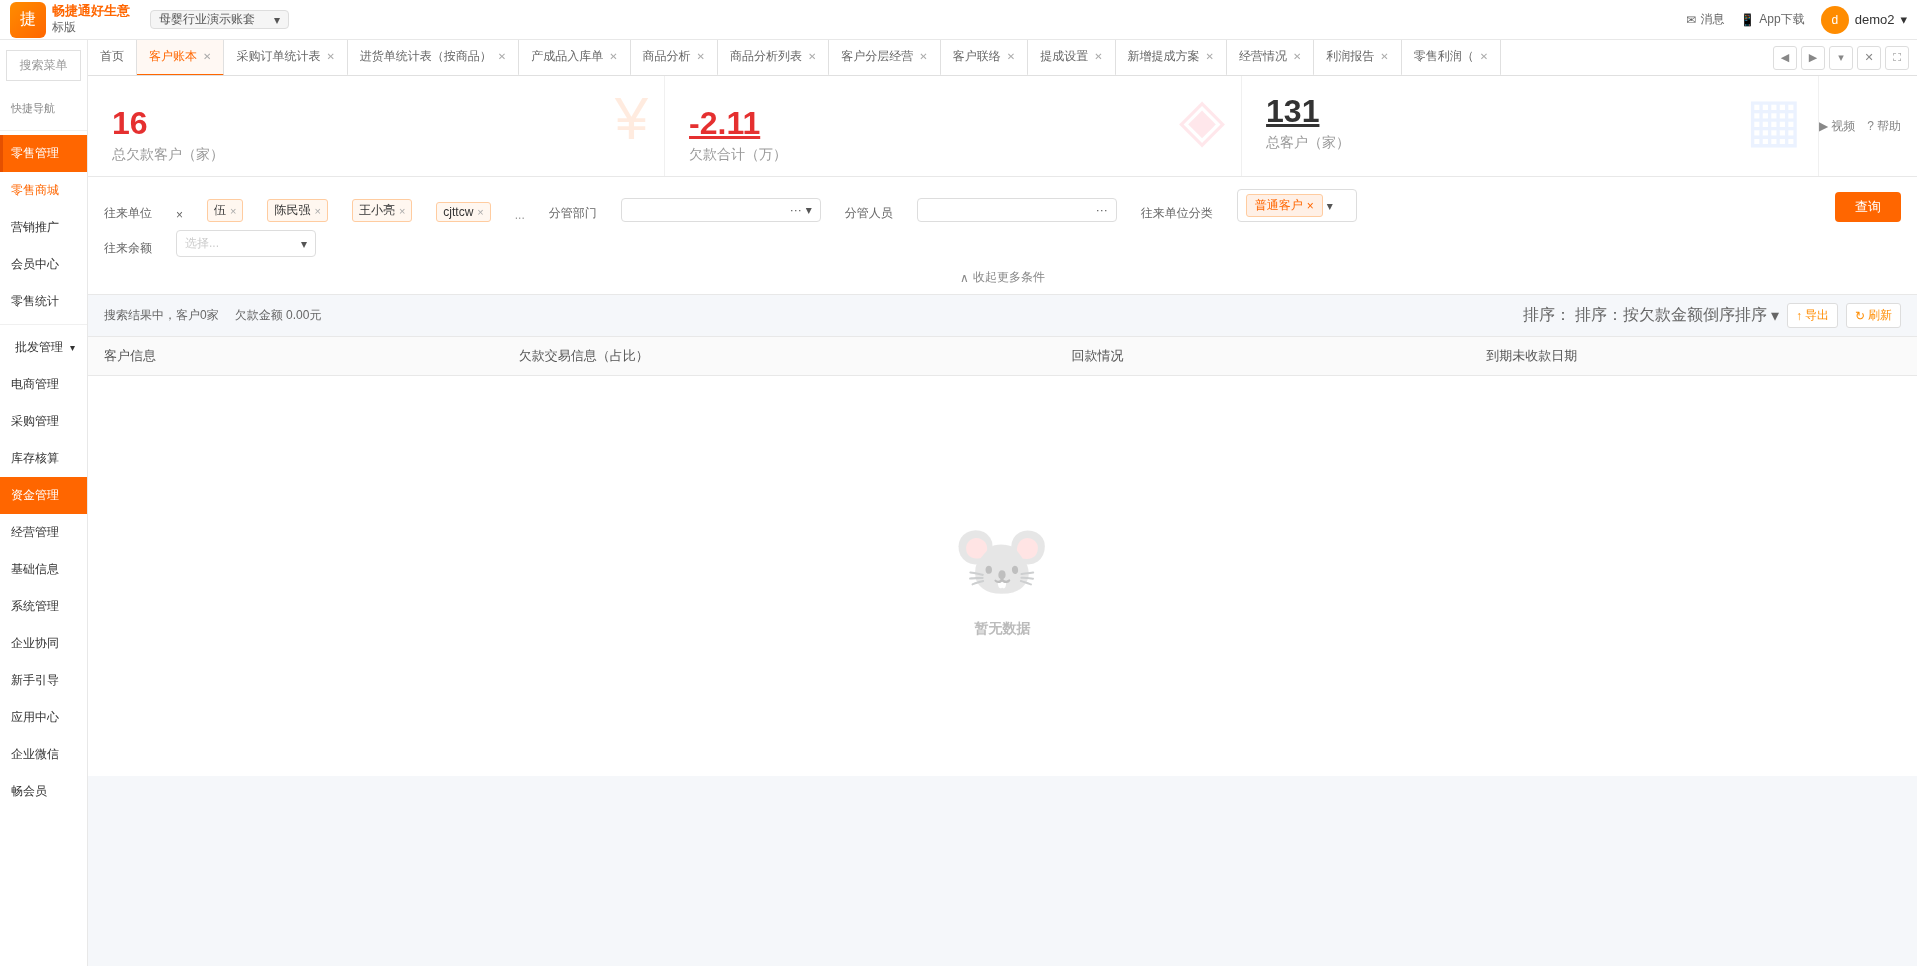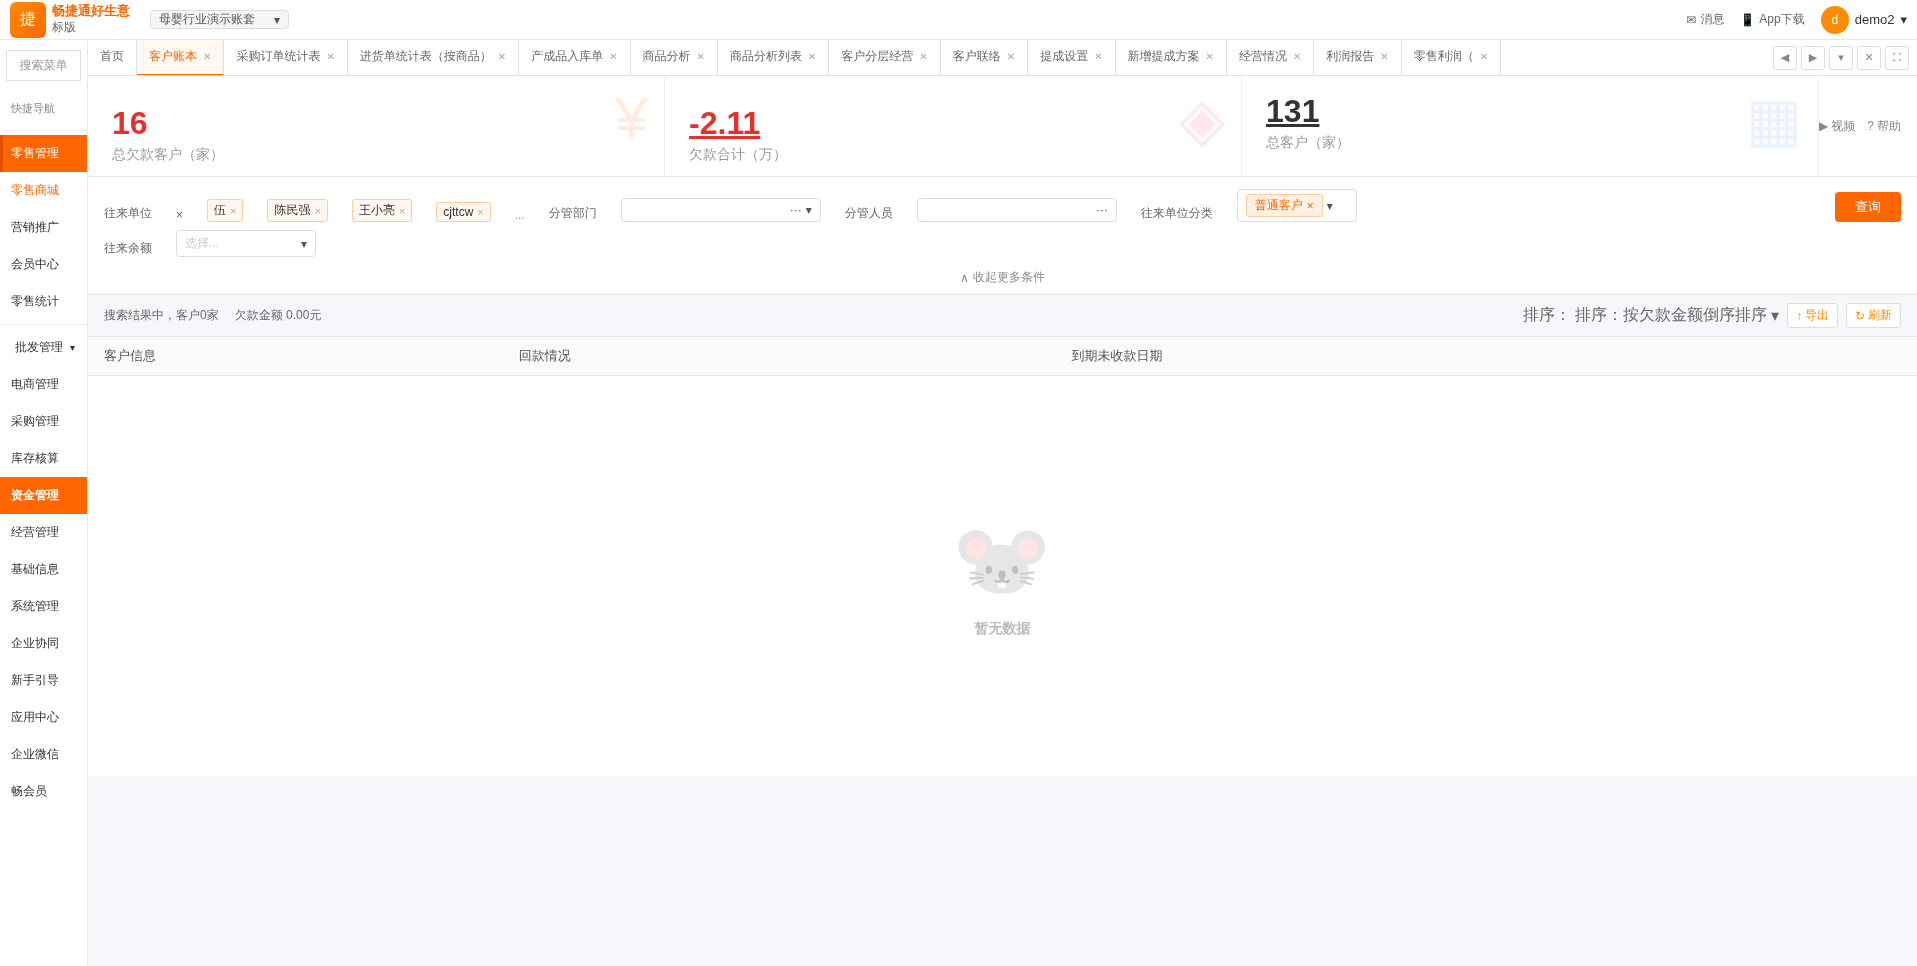--- a/index.html
+++ b/index.html
@@ -136,21 +136,21 @@
       <div class="sidebar-nav-item">会员中心</div>
       <div class="sidebar-nav-item">零售统计</div>
       <div class="sidebar-divider"></div>
       <div class="sidebar-nav-item parent">
         <span>批发管理</span>
         <span style="font-size:10px;">▾</span>
       </div>
       <div class="sidebar-nav-item">电商管理</div>
       <div class="sidebar-nav-item">采购管理</div>
       <div class="sidebar-nav-item">库存核算</div>
-      <div class="sidebar-nav-item" style="background:#ff6600;color:#fff;font-weight:bold;">资金管理</div>
+      <div class="sidebar-nav-item" style="background:#ff6600;color:#fff;font-weight:normal;">资金管理</div>
       <div class="sidebar-nav-item">经营管理</div>
       <div class="sidebar-nav-item">基础信息</div>
       <div class="sidebar-nav-item">系统管理</div>
       <div class="sidebar-nav-item">企业协同</div>
       <div class="sidebar-nav-item">新手引导</div>
       <div class="sidebar-nav-item">应用中心</div>
       <div class="sidebar-nav-item">企业微信</div>
       <div class="sidebar-nav-item">畅会员</div>
     </div>
 
@@ -337,20 +337,21 @@
             <div class="action-btn orange-icon">
               <span>↻</span>
               <span>刷新</span>
             </div>
           </div>
         </div>
 
         <div class="data-table">
           <div class="table-header">
             <div class="th">客户信息</div>
+            <div class="th">欠款交易信息（占比）</div>
             <div class="th">回款情况</div>
             <div class="th">到期未收款日期</div>
           </div>
           <div class="table-body">
             <div class="empty-icon">🐭</div>
             <div class="empty-text">暂无数据</div>
           </div>
         </div>
       </div>
     </div>

